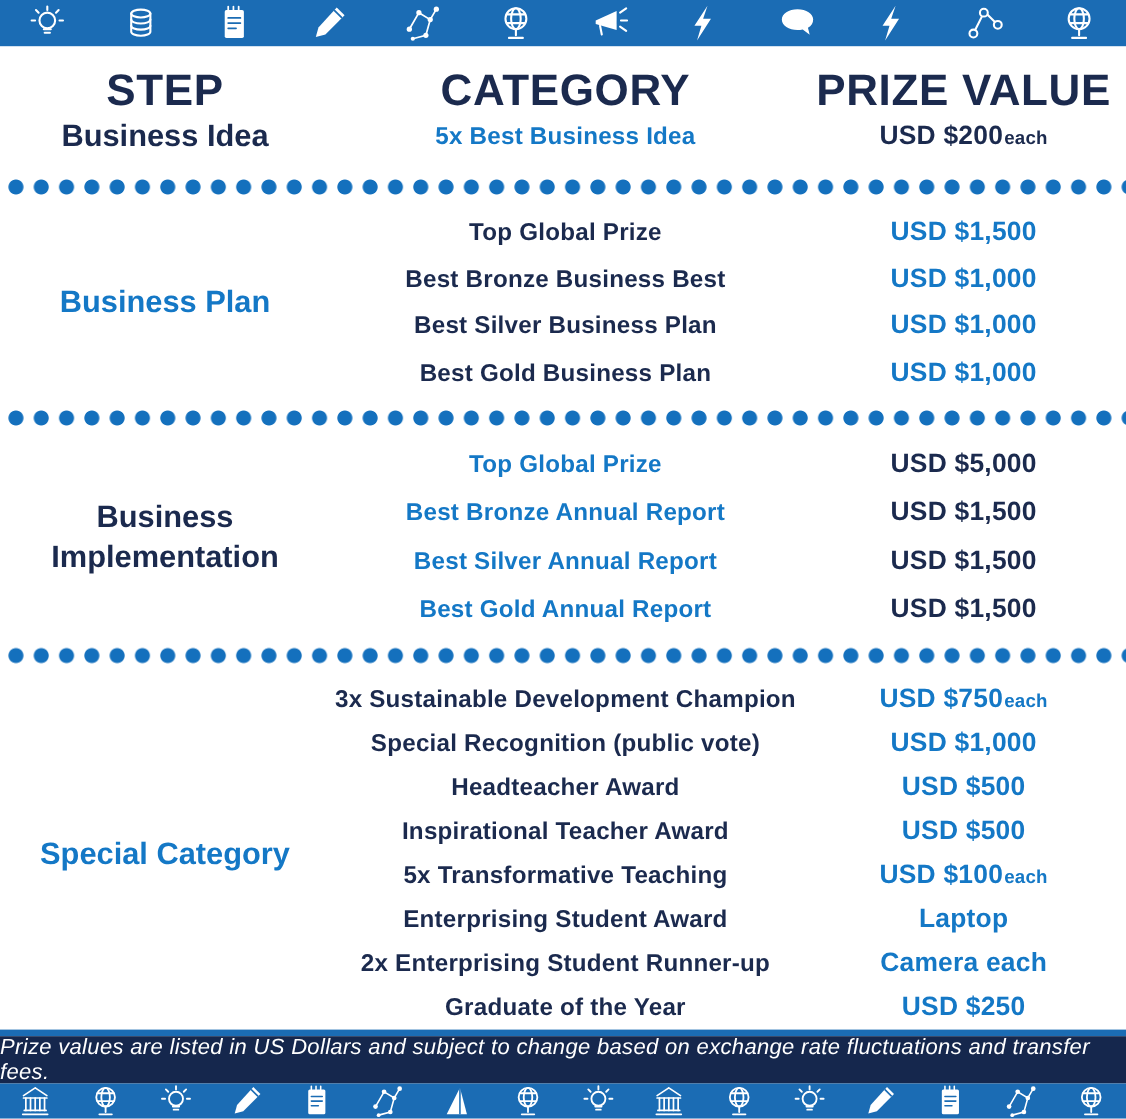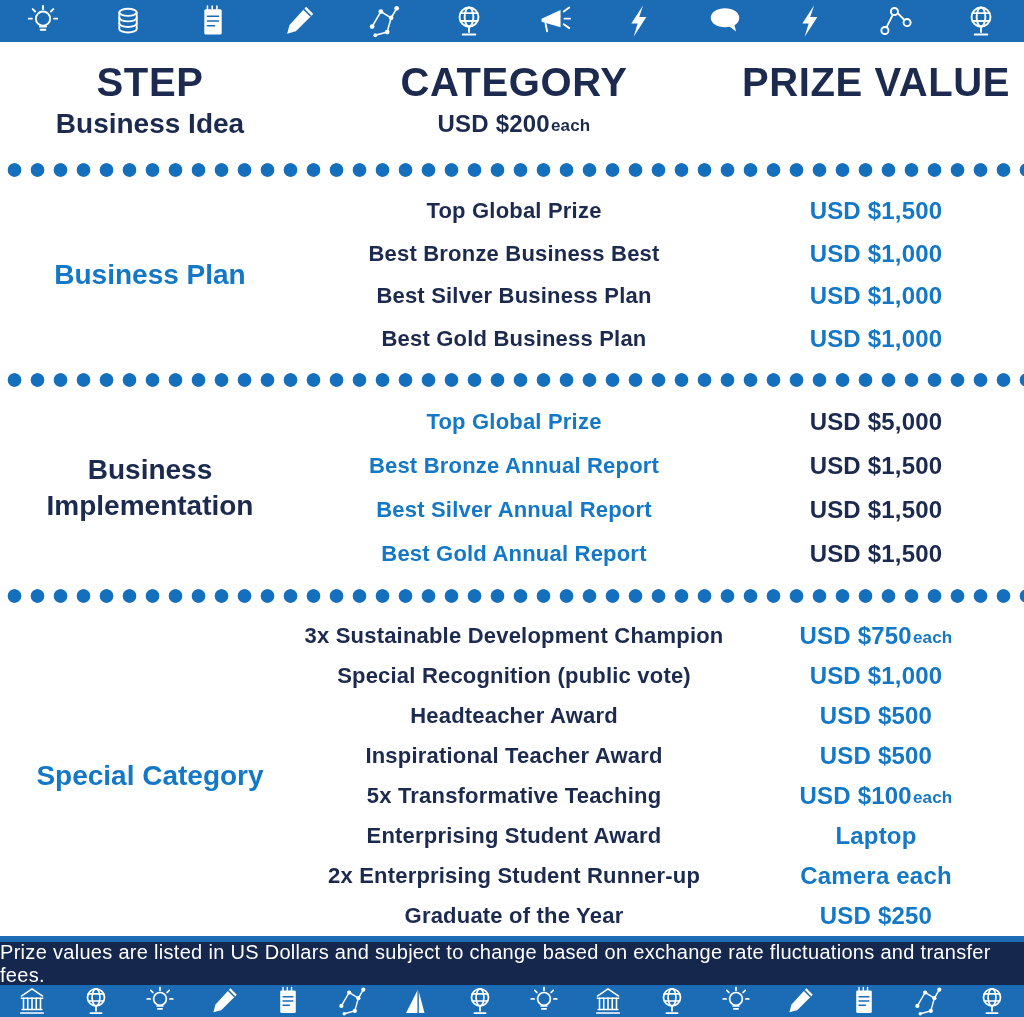--- a/index.html
+++ b/index.html
@@ -33,21 +33,21 @@
   .val{font-weight:800;font-size:24px;letter-spacing:.2px}
   .sfx{font-size:17px;font-weight:800;margin-left:1px;position:relative;top:2px}
   .navy{color:var(--navy)} .blue{color:var(--blue)}
 
   .divider{height:40px;width:1024px;
     background-image:radial-gradient(circle, var(--dot) 6.4px, transparent 7.2px);
     background-size:23px 40px;background-repeat:repeat-x;background-position:3px center}
 
   .footer-strip{height:6px;background:var(--band)}
   .footer-bar{height:43px;background:var(--fnavy);display:flex;align-items:center;justify-content:center}
-  .footer-bar .note{color:#fff;font-size:20px;letter-spacing:.3px}
+  .footer-bar .note{color:#fff;font-style:italic;font-size:20px;letter-spacing:.3px}
 
   .defs{position:absolute;width:0;height:0;overflow:hidden}
 </style>
 </head>
 <body>
 
 <svg class="defs" aria-hidden="true">
   <symbol id="sym-lightbulb" viewBox="0 0 48 48">
     <g fill="none" stroke="#fff" stroke-width="2.4" stroke-linecap="round">
       <circle cx="24" cy="21" r="9"></circle>
@@ -171,20 +171,23 @@
 <div class="table-header">
   <div class="hcell">STEP</div>
   <div class="hcell">CATEGORY</div>
   <div class="hcell">PRIZE VALUE</div>
 </div>
 
 <div id="table-body">
     <div class="section sec-0">
       <div class="step navy">Business Idea</div>
       <div class="rows">
+        <div class="rowcell cat blue">5x Best Business Idea</div>
+      </div>
+      <div class="rows">
         <div class="rowcell val navy">
           <span>USD $200</span>
           <span class="sfx">each</span>
         </div>
       </div>
     </div>
     <div class="divider"></div>
     <div class="section sec-1">
       <div class="step blue">Business Plan</div>
       <div class="rows">

